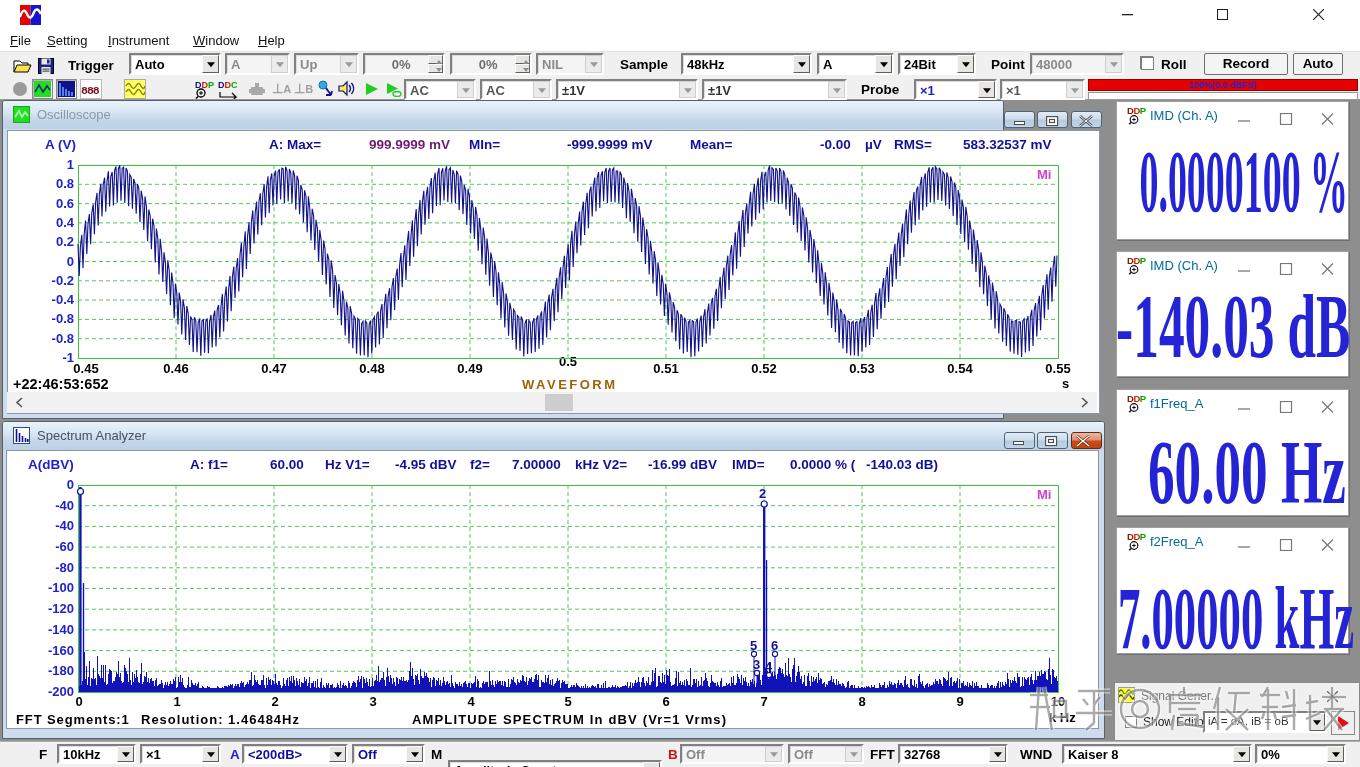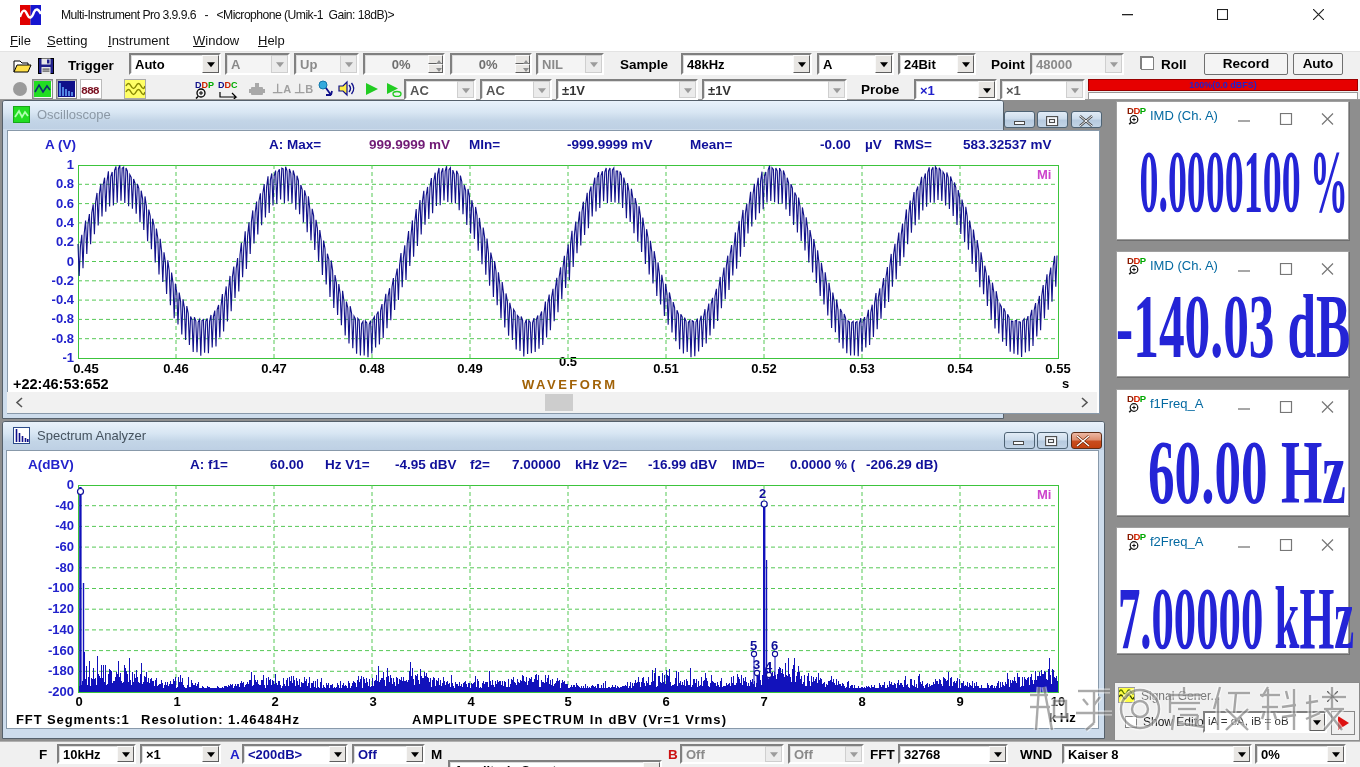--- a/index.html
+++ b/index.html
@@ -25,21 +25,20 @@
 .lbl{position:absolute;font-size:13px;font-weight:bold;white-space:nowrap}
 .ylab{position:absolute;width:40px;text-align:right;font-size:13px;font-weight:bold;color:#2222cc}
 .xlab{position:absolute;width:60px;text-align:center;font-size:13px;font-weight:bold;color:#000}
 </style></head><body>
 <div class="ab" style="left:0;top:0;width:1360px;height:30px;background:#fff">
 <svg class="ab" style="left:20px;top:5px" width="21" height="20">
       <rect x="0" y="0" width="10.5" height="20" fill="#e00000"></rect>
       <rect x="10.5" y="0" width="10.5" height="20" fill="#1515d0"></rect>
       <path d="M0 12 Q3.5 1 7 9 Q10.5 17 14 7 Q17 1 21 9" stroke="#fff" stroke-width="2.4" fill="none"></path>
     </svg>
-<div class="ab" style="left:61px;top:8px;font-size:12.2px;color:#111;letter-spacing:-0.55px">Multi-Instrument Pro 3.9.9.6&nbsp;&nbsp;&nbsp;-&nbsp;&nbsp;&nbsp;&lt;Microphone (Umik-1&nbsp; Gain: 18dB)&gt;</div>
 <svg class="ab" style="left:1122px;top:14px" width="11" height="2">
       <rect width="11" height="1.3" fill="#222"></rect>
     </svg>
 <svg class="ab" style="left:1217px;top:9px" width="11" height="11">
       <rect x="0.5" y="0.5" width="10" height="10" fill="none" stroke="#222" stroke-width="1.1"></rect>
     </svg>
 <svg class="ab" style="left:1313px;top:9px" width="11" height="11">
       <path d="M0 0 L11 11 M11 0 L0 11" stroke="#222" stroke-width="1.2"></path>
     </svg>
 </div>
@@ -336,21 +335,21 @@
 <div class="lbl" style="left:190px;top:457px;font-size:13.5px;color:#10109a">A: f1=</div>
 <div class="lbl" style="left:270px;top:457px;font-size:13.5px;color:#10109a">60.00</div>
 <div class="lbl" style="left:325px;top:457px;font-size:13.5px;color:#10109a">Hz V1=</div>
 <div class="lbl" style="left:395px;top:457px;font-size:13.5px;color:#10109a">-4.95 dBV</div>
 <div class="lbl" style="left:470px;top:457px;font-size:13.5px;color:#10109a">f2=</div>
 <div class="lbl" style="left:512px;top:457px;font-size:13.5px;color:#10109a">7.00000</div>
 <div class="lbl" style="left:575px;top:457px;font-size:13.5px;color:#10109a">kHz V2=</div>
 <div class="lbl" style="left:648px;top:457px;font-size:13.5px;color:#10109a">-16.99 dBV</div>
 <div class="lbl" style="left:732px;top:457px;font-size:13.5px;color:#10109a">IMD=</div>
 <div class="lbl" style="left:790px;top:457px;font-size:13.5px;color:#10109a">0.0000 % (</div>
-<div class="lbl" style="left:866px;top:457px;font-size:13.5px;color:#10109a">-206.29 dB)</div>
+<div class="lbl" style="left:866px;top:457px;font-size:13.5px;color:#10109a">-140.03 dB)</div>
 <div class="ylab" style="left:34px;top:477px">0</div>
 <div class="ylab" style="left:34px;top:498px">-40</div>
 <div class="ylab" style="left:34px;top:518px">-40</div>
 <div class="ylab" style="left:34px;top:539px">-60</div>
 <div class="ylab" style="left:34px;top:560px">-80</div>
 <div class="ylab" style="left:34px;top:580px">-100</div>
 <div class="ylab" style="left:34px;top:601px">-120</div>
 <div class="ylab" style="left:34px;top:622px">-140</div>
 <div class="ylab" style="left:34px;top:643px">-160</div>
 <div class="ylab" style="left:34px;top:663px">-180</div>

